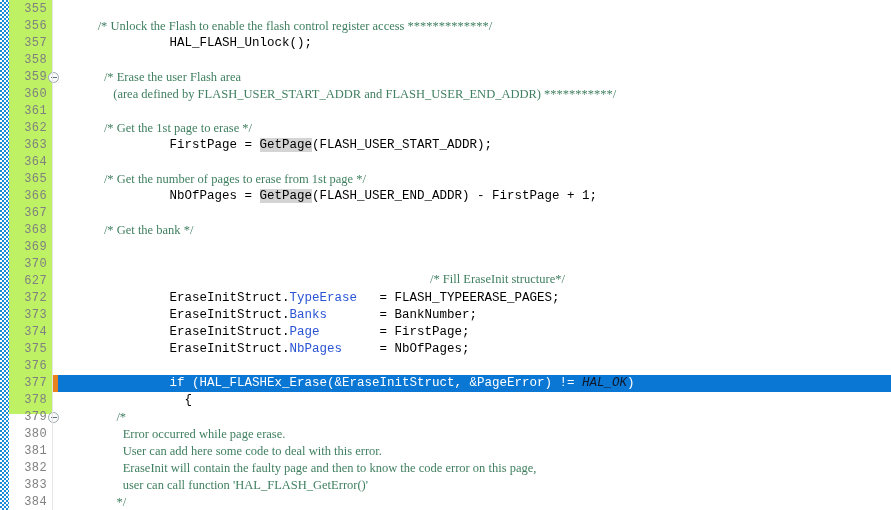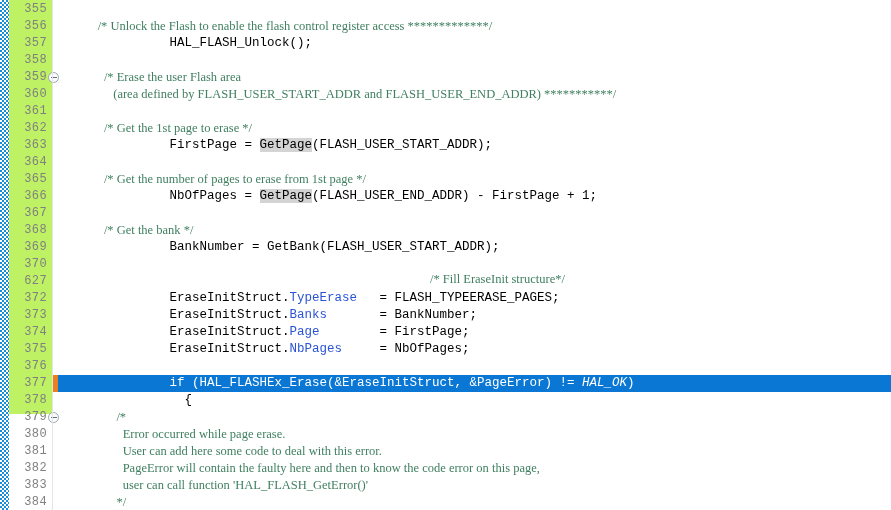--- a/index.html
+++ b/index.html
@@ -93,21 +93,21 @@
     color: #000000;
     letter-spacing: 0px;
   }
   .line .txt { display: inline-block; padding-left: 4px; }
 
   
   .line.selected {
     background: #0a77d5;
     color: #ffffff;
   }
-  .line.selected .ital { font-style: italic; color: #ffffff; }
+  .line.selected .ital { font-style: italic; color: #0f172a; }
   .marker-orange {
     position: absolute;
     left: 0; top: 0;
     width: 5px; height: 17px;
     background: #e8821e;
   }
 
   
   .cm   { color: #3f7f5f; font-family: Liberation Serif, serif; }   
   .mem  { color: #2a54d4; }   
@@ -166,31 +166,30 @@
       <div class="line" style="top: 69px;"><span class="txt"><span class="cm">               /* Erase the user Flash area</span></span></div>
       <div class="line" style="top: 86px;"><span class="txt"><span class="cm">                  (area defined by FLASH_USER_START_ADDR and FLASH_USER_END_ADDR) ***********/</span></span></div>
       <div class="line" style="top: 103px;"><span class="txt"></span></div>
       <div class="line" style="top: 120px;"><span class="txt"><span class="cm">               /* Get the 1st page to erase */</span></span></div>
       <div class="line" style="top: 137px;"><span class="txt"><span>               FirstPage = </span><span class="hl">GetPage</span><span>(FLASH_USER_START_ADDR);</span></span></div>
       <div class="line" style="top: 154px;"><span class="txt"></span></div>
       <div class="line" style="top: 171px;"><span class="txt"><span class="cm">               /* Get the number of pages to erase from 1st page */</span></span></div>
       <div class="line" style="top: 188px;"><span class="txt"><span>               NbOfPages = </span><span class="hl">GetPage</span><span>(FLASH_USER_END_ADDR) - FirstPage + 1;</span></span></div>
       <div class="line" style="top: 205px;"><span class="txt"></span></div>
       <div class="line" style="top: 222px;"><span class="txt"><span class="cm">               /* Get the bank */</span></span></div>
-      <div class="line" style="top: 239px;"><span class="txt"><span>               BankNumber = GetBank(FLASH_USER_START_ADDR);</span></span></div>
       <div class="line" style="top: 256px;"><span class="txt"></span></div>
       <div class="line" style="top: 271px; text-align: center;"><span class="txt"><span class="cm">               /* Fill EraseInit structure*/</span></span></div>
       <div class="line" style="top: 290px;"><span class="txt"><span>               EraseInitStruct.</span><span class="mem">TypeErase</span><span>   = FLASH_TYPEERASE_PAGES;</span></span></div>
       <div class="line" style="top: 307px;"><span class="txt"><span>               EraseInitStruct.</span><span class="mem">Banks</span><span>       = BankNumber;</span></span></div>
       <div class="line" style="top: 324px;"><span class="txt"><span>               EraseInitStruct.</span><span class="mem">Page</span><span>        = FirstPage;</span></span></div>
       <div class="line" style="top: 341px;"><span class="txt"><span>               EraseInitStruct.</span><span class="mem">NbPages</span><span>     = NbOfPages;</span></span></div>
       <div class="line" style="top: 358px;"><span class="txt"></span></div>
       <div class="line selected" style="top: 375px;"><div class="marker-orange"></div><span class="txt"><span>               if (HAL_FLASHEx_Erase(&amp;EraseInitStruct, &amp;PageError) != </span><span class="ital">HAL_OK</span><span>)</span></span></div>
       <div class="line" style="top: 392px;"><span class="txt"><span>                 {</span></span></div>
       <div class="line" style="top: 409px;"><span class="txt"><span class="cm">                   /*</span></span></div>
       <div class="line" style="top: 426px;"><span class="txt"><span class="cm">                     Error occurred while page erase.</span></span></div>
       <div class="line" style="top: 443px;"><span class="txt"><span class="cm">                     User can add here some code to deal with this error.</span></span></div>
-      <div class="line" style="top: 460px;"><span class="txt"><span class="cm">                     PageError will contain the faulty here and then to know the code error on this page,</span></span></div>
+      <div class="line" style="top: 460px;"><span class="txt"><span class="cm">                     EraseInit will contain the faulty page and then to know the code error on this page,</span></span></div>
       <div class="line" style="top: 477px;"><span class="txt"><span class="cm">                     user can call function 'HAL_FLASH_GetError()'</span></span></div>
       <div class="line" style="top: 494px;"><span class="txt"><span class="cm">                   */</span></span></div>
     </div>
 
 </div>
 
 </body></html>

